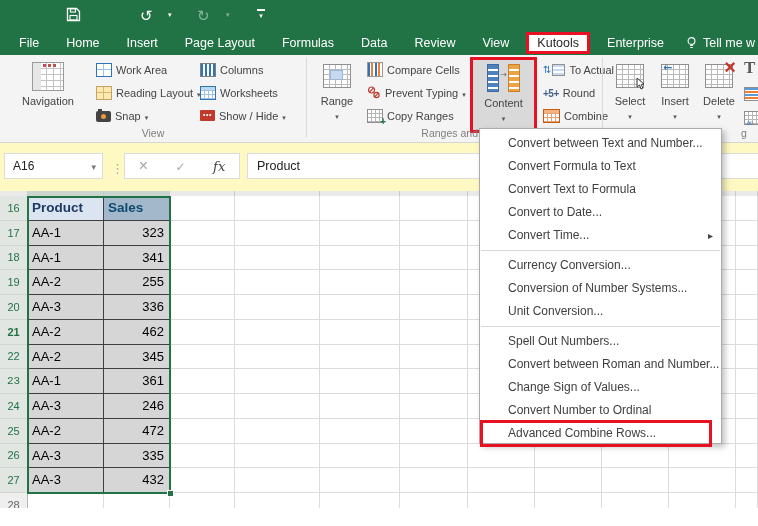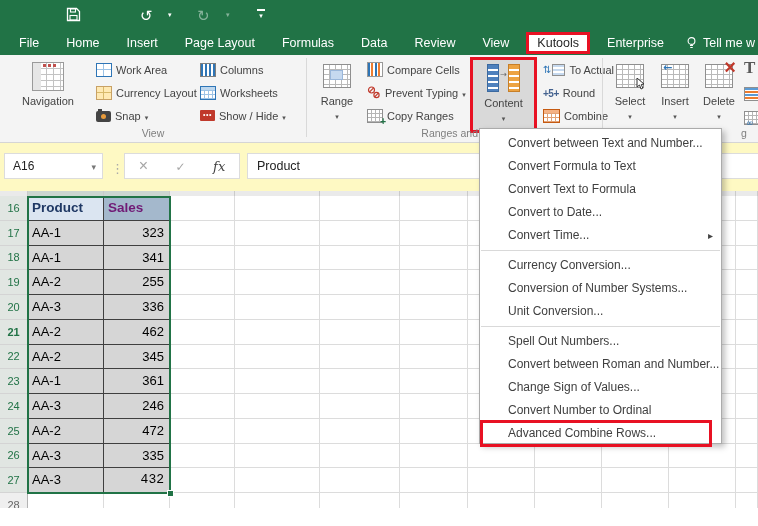--- a/index.html
+++ b/index.html
@@ -98,21 +98,21 @@
   .corner::after{content:"";position:absolute;right:3px;bottom:3px;border-left:9px solid transparent;border-bottom:9px solid #b8c0b8;}
   .chdr{position:absolute;top:0;height:23px;box-sizing:border-box;border-right:1px solid #cacaca;border-bottom:1px solid #ababab;background:#eaeaea;font-size:11.5px;color:#555;display:flex;align-items:center;justify-content:center;}
   .chdr-sel{background:#ccd6d0;color:#1e5c3e;border-bottom:2px solid var(--green);font-weight:bold;}
 
   
   .sheet{position:absolute;top:196px;left:0;width:758px;height:312px;overflow:hidden;background:#fff;z-index:1;}
   .cell{position:absolute;height:24.75px;box-sizing:border-box;border-right:1px solid #dcdcdc;border-bottom:1px solid #dcdcdc;font-size:13px;line-height:23px;padding-left:4px;overflow:hidden;white-space:nowrap;color:#000;}
   .csel{background:#d6d6d6;border-right-color:#3f3f3f;border-bottom-color:#3f3f3f;}
   .num{text-align:right;padding-right:5px;padding-left:0;}
   .th-a{background:#dbe5f1;font-weight:bold;color:#1f3864;border-right-color:#3f3f3f;border-bottom-color:#3f3f3f;font-size:13.5px;}
-  .th-b{background:#a4b8cc;font-weight:bold;color:#701a75;border-right-color:#3f3f3f;border-bottom-color:#3f3f3f;font-size:13.5px;}
+  .th-b{background:#a4b8cc;font-weight:bold;color:#0c4a6e;border-right-color:#3f3f3f;border-bottom-color:#3f3f3f;font-size:13.5px;}
   .rhdr{position:absolute;left:0;width:28px;height:24.75px;box-sizing:border-box;background:#efefef;border-right:1px solid #b3b3b3;border-bottom:1px solid #d4d4d4;font-size:11px;color:#666;display:flex;align-items:center;justify-content:center;}
   .rhdr-sel{background:#e1e6e2;color:var(--green);}
   .selout{position:absolute;left:27px;top:0;width:144px;height:298px;border:2px solid var(--green);box-sizing:border-box;pointer-events:none;z-index:3;}
   .fillhandle{position:absolute;left:167px;top:294px;width:7px;height:7px;background:var(--green);border:1px solid #fff;box-sizing:border-box;z-index:4;}
 
   
   .menu{position:absolute;left:479px;top:128px;width:243px;height:316px;background:#fff;border:1px solid #ababab;box-sizing:border-box;box-shadow:3px 3px 6px rgba(0,0,0,.25);z-index:50;padding-top:3px;}
   .mitem{position:relative;height:23px;line-height:23px;padding-left:28px;font-size:12px;color:#404040;white-space:nowrap;cursor:default;}
   .msep{height:1px;background:#d9d9d9;margin:3px 1px;}
   .has-sub::after{content:"▸";position:absolute;right:8px;top:0;font-size:10px;color:#444;font-family:"DejaVu Sans",sans-serif;}
@@ -165,21 +165,21 @@
           <span class="ic-nav"></span>
         </span>
       <span class="lbl">Navigation</span>
     </div>
     <div class="sbtn" style="left:96px;top:4px">
       <span class="ic-workarea"></span>
       <span>Work Area</span>
     </div>
     <div class="sbtn" style="left:96px;top:27px">
       <span class="ic-reading"></span>
-      <span>Currency Layout</span>
+      <span>Reading Layout</span>
       <span class="caret"></span>
     </div>
     <div class="sbtn" style="left:96px;top:50px">
       <span class="ic-cam"></span>
       <span>Snap</span>
       <span class="caret"></span>
     </div>
     <div class="sbtn" style="left:200px;top:4px">
       <span class="ic-columns"></span>
       <span>Columns</span>
@@ -397,21 +397,21 @@
       <div class="cell csel num" style="left: 104px; top: 148.5px; width: 66px;">345</div>
       <div class="cell" style="left: 170px; top: 148.5px; width: 65px;"></div>
       <div class="cell" style="left: 235px; top: 148.5px; width: 85px;"></div>
       <div class="cell" style="left: 320px; top: 148.5px; width: 80px;"></div>
       <div class="cell" style="left: 400px; top: 148.5px; width: 68px;"></div>
       <div class="cell" style="left: 468px; top: 148.5px; width: 67px;"></div>
       <div class="cell" style="left: 535px; top: 148.5px; width: 67px;"></div>
       <div class="cell" style="left: 602px; top: 148.5px; width: 67px;"></div>
       <div class="cell" style="left: 669px; top: 148.5px; width: 67px;"></div>
       <div class="cell" style="left: 736px; top: 148.5px; width: 22px;"></div>
-      <div class="rhdr rhdr-sel" style="top: 173.25px;">23</div>
+      <div class="rhdr rhdr-sel" style="top: 173.25px; font-family: Liberation Mono, monospace;">23</div>
       <div class="cell csel" style="left: 28px; top: 173.25px; width: 76px;">AA-1</div>
       <div class="cell csel num" style="left: 104px; top: 173.25px; width: 66px;">361</div>
       <div class="cell" style="left: 170px; top: 173.25px; width: 65px;"></div>
       <div class="cell" style="left: 235px; top: 173.25px; width: 85px;"></div>
       <div class="cell" style="left: 320px; top: 173.25px; width: 80px;"></div>
       <div class="cell" style="left: 400px; top: 173.25px; width: 68px;"></div>
       <div class="cell" style="left: 468px; top: 173.25px; width: 67px;"></div>
       <div class="cell" style="left: 535px; top: 173.25px; width: 67px;"></div>
       <div class="cell" style="left: 602px; top: 173.25px; width: 67px;"></div>
       <div class="cell" style="left: 669px; top: 173.25px; width: 67px;"></div>
@@ -447,21 +447,21 @@
       <div class="cell" style="left: 235px; top: 247.5px; width: 85px;"></div>
       <div class="cell" style="left: 320px; top: 247.5px; width: 80px;"></div>
       <div class="cell" style="left: 400px; top: 247.5px; width: 68px;"></div>
       <div class="cell" style="left: 468px; top: 247.5px; width: 67px;"></div>
       <div class="cell" style="left: 535px; top: 247.5px; width: 67px;"></div>
       <div class="cell" style="left: 602px; top: 247.5px; width: 67px;"></div>
       <div class="cell" style="left: 669px; top: 247.5px; width: 67px;"></div>
       <div class="cell" style="left: 736px; top: 247.5px; width: 22px;"></div>
       <div class="rhdr rhdr-sel" style="top: 272.25px;">27</div>
       <div class="cell csel" style="left: 28px; top: 272.25px; width: 76px;">AA-3</div>
-      <div class="cell csel num" style="left: 104px; top: 272.25px; width: 66px; font-family: Liberation Mono, monospace;">432</div>
+      <div class="cell csel num" style="left: 104px; top: 272.25px; width: 66px;">432</div>
       <div class="cell" style="left: 170px; top: 272.25px; width: 65px;"></div>
       <div class="cell" style="left: 235px; top: 272.25px; width: 85px;"></div>
       <div class="cell" style="left: 320px; top: 272.25px; width: 80px;"></div>
       <div class="cell" style="left: 400px; top: 272.25px; width: 68px;"></div>
       <div class="cell" style="left: 468px; top: 272.25px; width: 67px;"></div>
       <div class="cell" style="left: 535px; top: 272.25px; width: 67px;"></div>
       <div class="cell" style="left: 602px; top: 272.25px; width: 67px;"></div>
       <div class="cell" style="left: 669px; top: 272.25px; width: 67px;"></div>
       <div class="cell" style="left: 736px; top: 272.25px; width: 22px;"></div>
       <div class="rhdr" style="top: 297px;">28</div>

